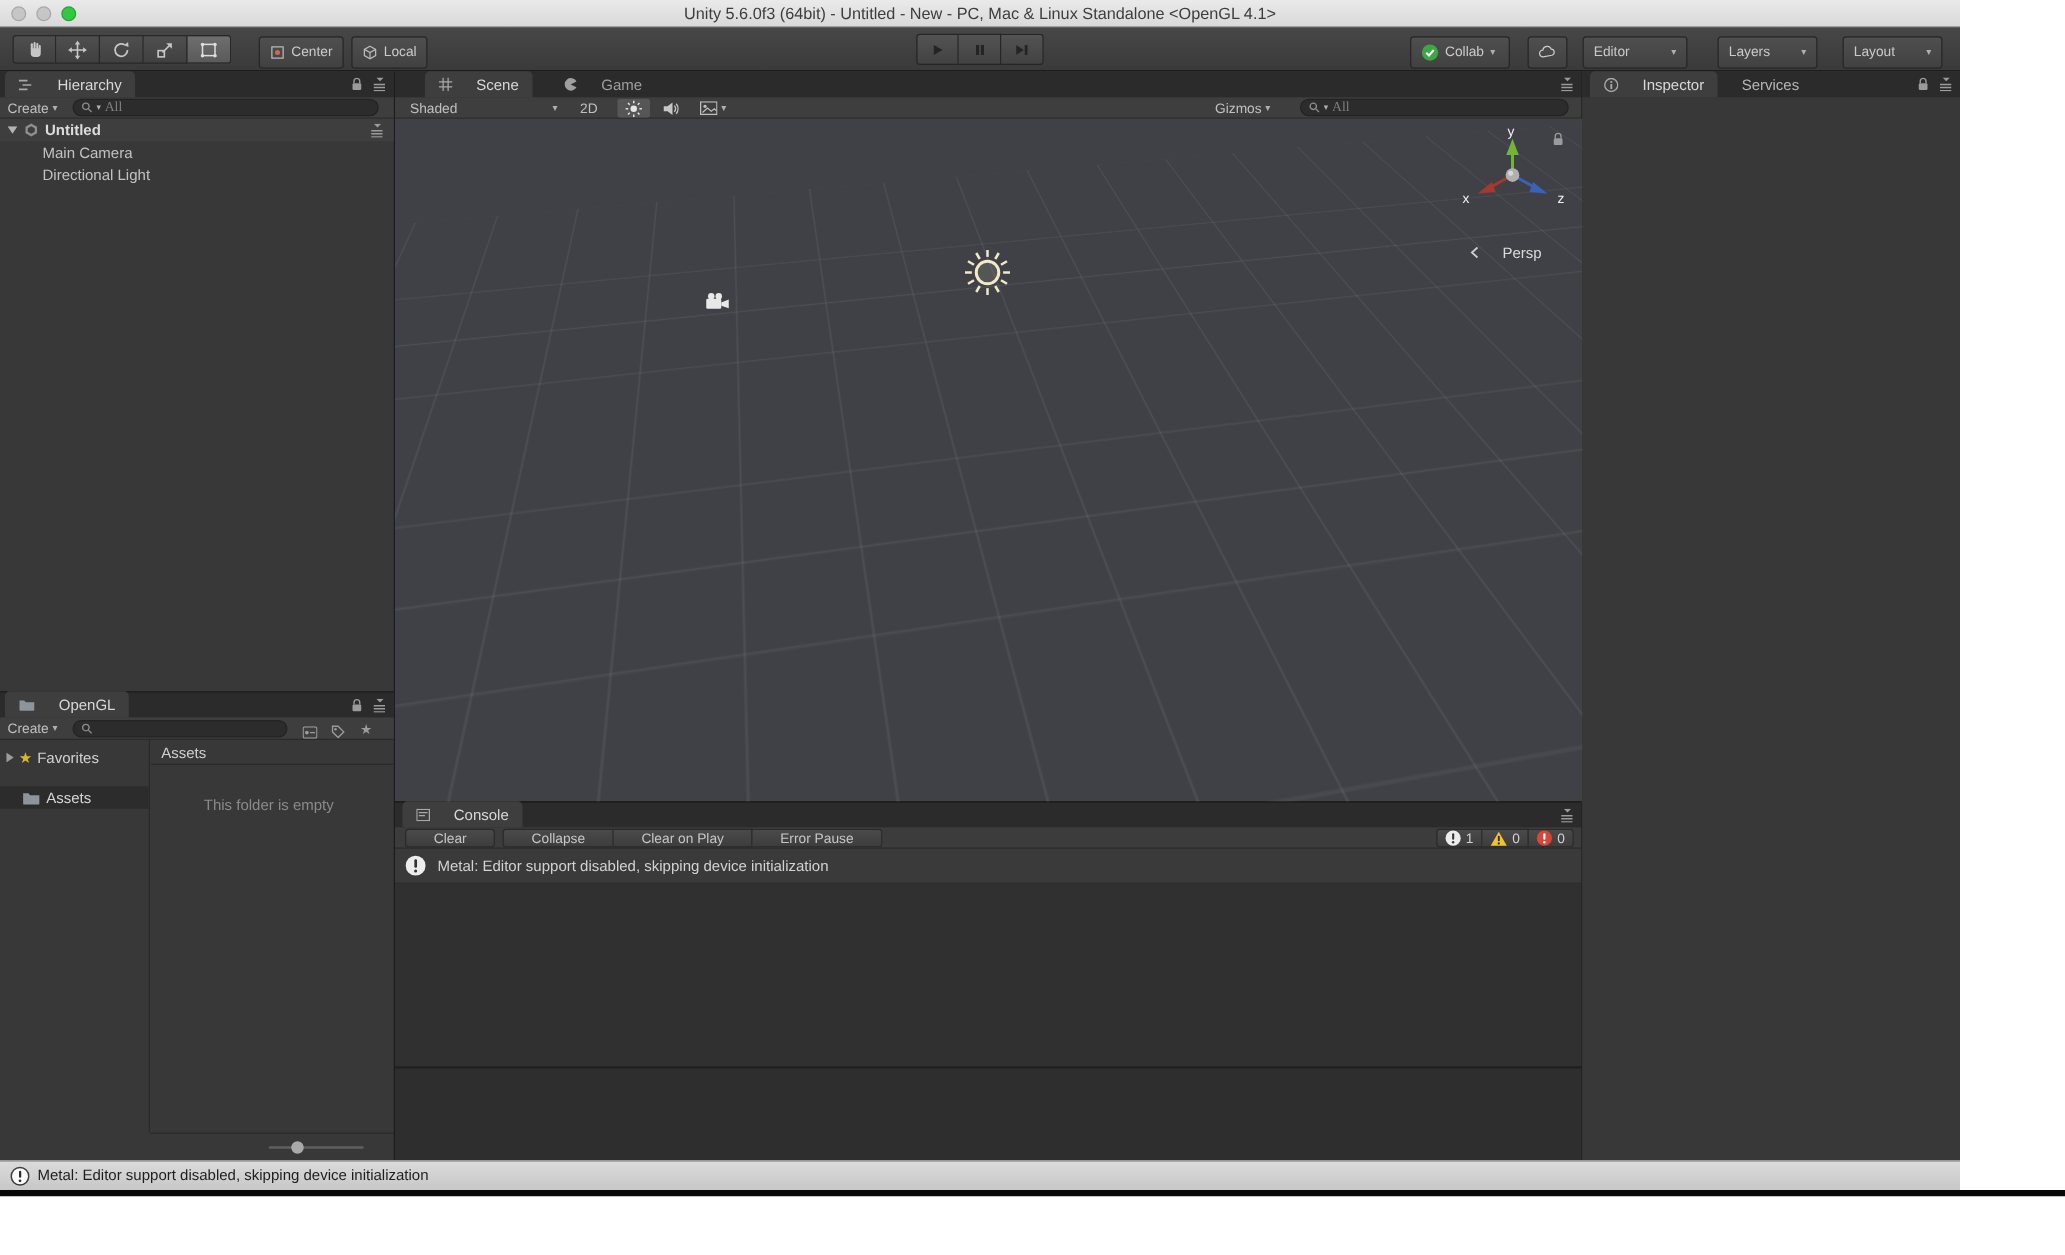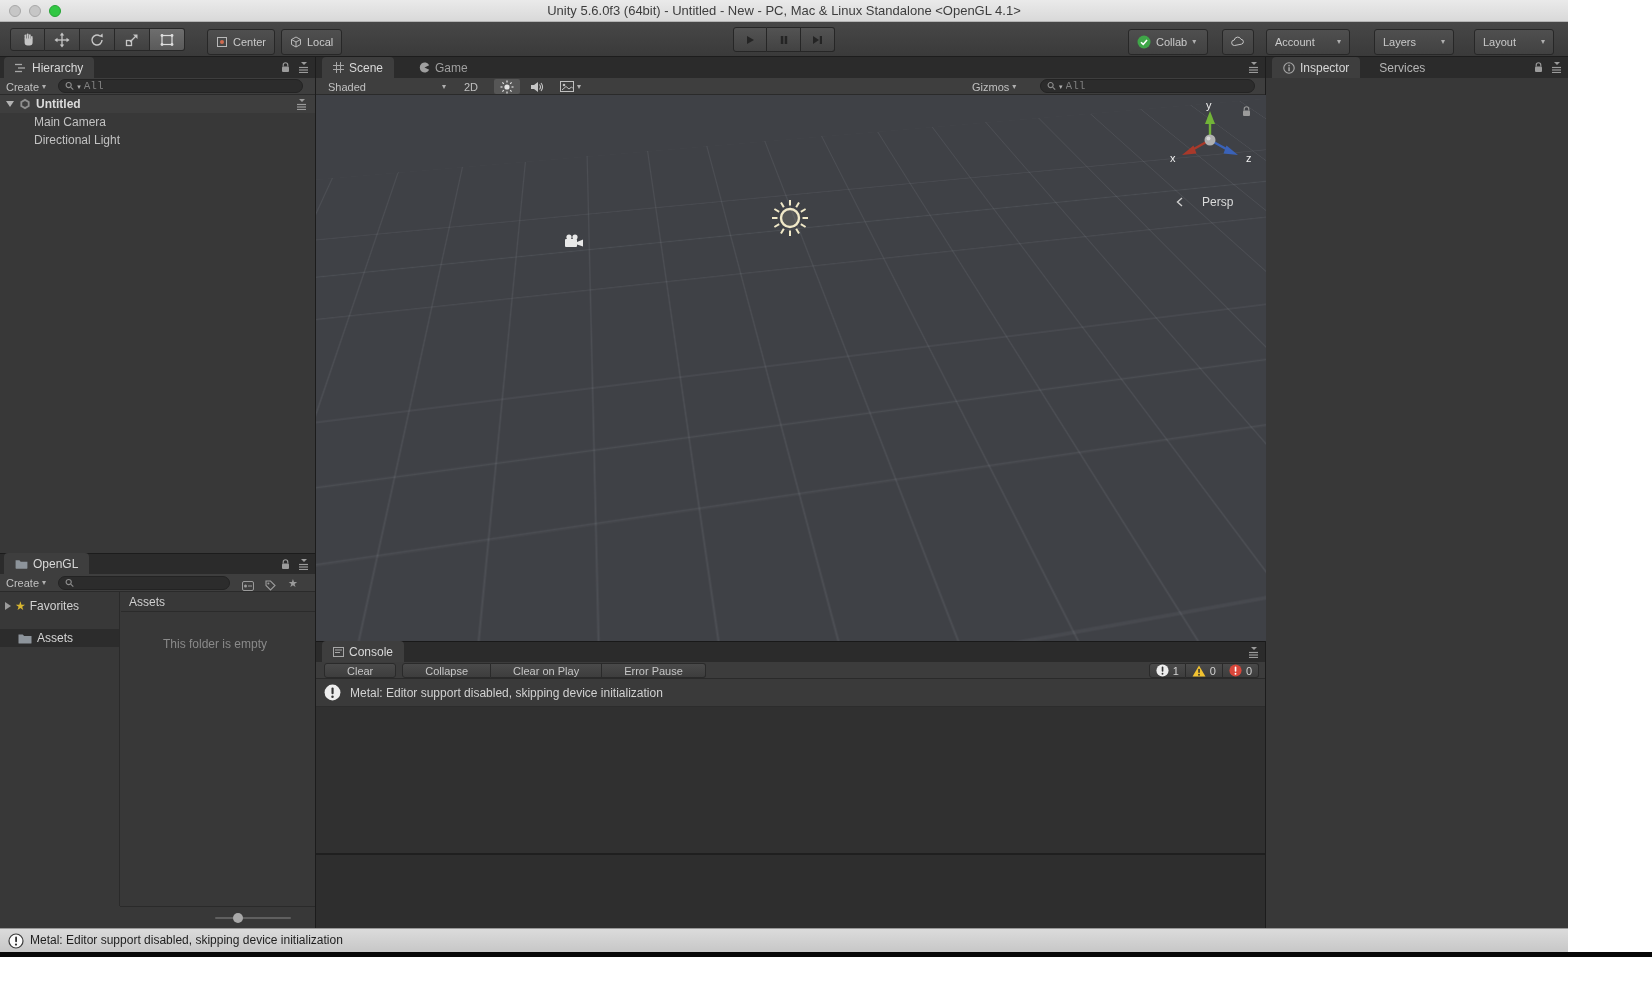--- a/index.html
+++ b/index.html
@@ -22,28 +22,28 @@
   .tb-btn{position:absolute;top:7px;height:22px;background:linear-gradient(#4f4f4f,#414141);border:1px solid #272727;border-radius:3px;color:#cacaca;font-size:11px;display:flex;align-items:center;gap:5px;padding:12px 8px;white-space:nowrap}
   .tb-btn .grow{flex:1}
   .play-btn{width:34px;height:25px;background:linear-gradient(#535353,#424242);border:1px solid #262626;border-left:none;display:flex;align-items:center;justify-content:center}
   .play-btn:first-child{border-left:1px solid #262626;border-radius:3px 0 0 3px}
   .play-btn:last-child{border-radius:0 3px 3px 0}
   .chv{font-size:8px;color:#b0b0b0;line-height:1}
 
   
   .col{position:absolute;top:57px;height:871px}
   .tabstrip{position:absolute;left:0;right:0;height:21px;background:#2b2b2b;display:flex;align-items:flex-end}
-  .tab{height:21px;display:flex;align-items:center;gap:5px;padding:0 11px;font-size:12px;color:#9f9f9f;white-space:nowrap}
+  .tab{height:21px;display:flex;align-items:center;gap:19px;padding:0 11px;font-size:12px;color:#9f9f9f;white-space:nowrap}
   .tab.active{background:#3e3e3e;border-radius:4px 4px 0 0;color:#d8d8d8}
   .strip-icons{position:absolute;right:6px;top:5px;display:flex;gap:8px;align-items:center}
   .subbar{position:absolute;left:0;right:0;height:17px;background:#3e3e3e;border-bottom:1px solid #2a2a2a}
   .mini-label{font-size:11px;color:#c0c0c0}
   .mini-btn{position:absolute;display:flex;align-items:center;gap:3px;height:17px}
   .search-pill{position:absolute;top:1px;height:14px;background:#2c2c2c;border:1px solid #232323;border-radius:8px;display:flex;align-items:center;padding:0 6px;gap:3px}
-  .search-pill input{background:transparent;border:none;outline:none;color:#bdbdbd;font-size:11px;width:100%;padding:0;font-family:Liberation Mono, monospace}
+  .search-pill input{background:transparent;border:none;outline:none;color:#bdbdbd;font-size:11px;width:100%;padding:0;font-family:Liberation Serif, serif}
   .search-pill input::placeholder{color:#7f7f7f}
   .row{position:absolute;left:0;right:0;height:18px;display:flex;align-items:center;font-size:12px;color:#c2c2c2;white-space:nowrap}
 
   
   .viewport{position:absolute;left:0;top:38px;width:950px;height:546px;background:#3f4146;overflow:hidden}
   .grid-plane{position:absolute;left:-75%;top:8%;width:250%;height:520%;
     background-image:
       repeating-linear-gradient(0deg, rgba(205,212,224,0.09) 0 1px, transparent 1px 58px),
       repeating-linear-gradient(90deg, rgba(205,212,224,0.09) 0 1px, transparent 1px 58px);
     transform-origin:50% 0;
@@ -177,21 +177,21 @@
         </svg>
       <span>Collab</span>
       <span class="chv">▾</span>
     </div>
     <div class="tb-btn" style="left:1222px;width:32px;justify-content:center">
       <svg width="18" height="12" viewBox="0 0 18 12">
           <path d="M4.5 10.5 a3.5 3.5 0 0 1 -0.3 -7 a4.5 4.5 0 0 1 8.6 -1 a3.2 3.2 0 0 1 0.7 6.3 z" fill="none" stroke="#cdcdcd" stroke-width="1.2"></path>
         </svg>
     </div>
     <div class="tb-btn" style="left:1266px;width:84px">
-      <span>Account</span>
+      <span>Editor</span>
         <span class="grow"></span>
       <span class="chv">▾</span>
     </div>
     <div class="tb-btn" style="left:1374px;width:80px">
       <span>Layers</span>
         <span class="grow"></span>
       <span class="chv">▾</span>
     </div>
     <div class="tb-btn" style="left:1474px;width:80px">
       <span>Layout</span>
@@ -350,21 +350,21 @@
           <div style="position:absolute;left:95px;right:24px;top:10px;height:2px;background:#5f5f5f;border-radius:1px"></div>
           <div style="position:absolute;left:113px;top:6px;width:10px;height:10px;border-radius:50%;background:#a9a9a9"></div>
         </div>
       </div>
     </div>
   </div>
 
   <div class="col" style="left:316px;width:950px;border-right:1px solid #1c1c1c">
 
     <div class="tabstrip" style="top:0">
-      <div class="tab active" style="margin-left:6px">
+      <div class="tab active" style="margin-left:24px">
         <svg width="11" height="11" viewBox="0 0 11 11">
             <g stroke="#a8a8a8" stroke-width="1">
               <line x1="3.5" y1="0" x2="3.5" y2="11"></line>
               <line x1="7.5" y1="0" x2="7.5" y2="11"></line>
               <line x1="0" y1="3.5" x2="11" y2="3.5"></line>
               <line x1="0" y1="7.5" x2="11" y2="7.5"></line>
             </g>
           </svg>
         <span>Scene</span>
       </div>

